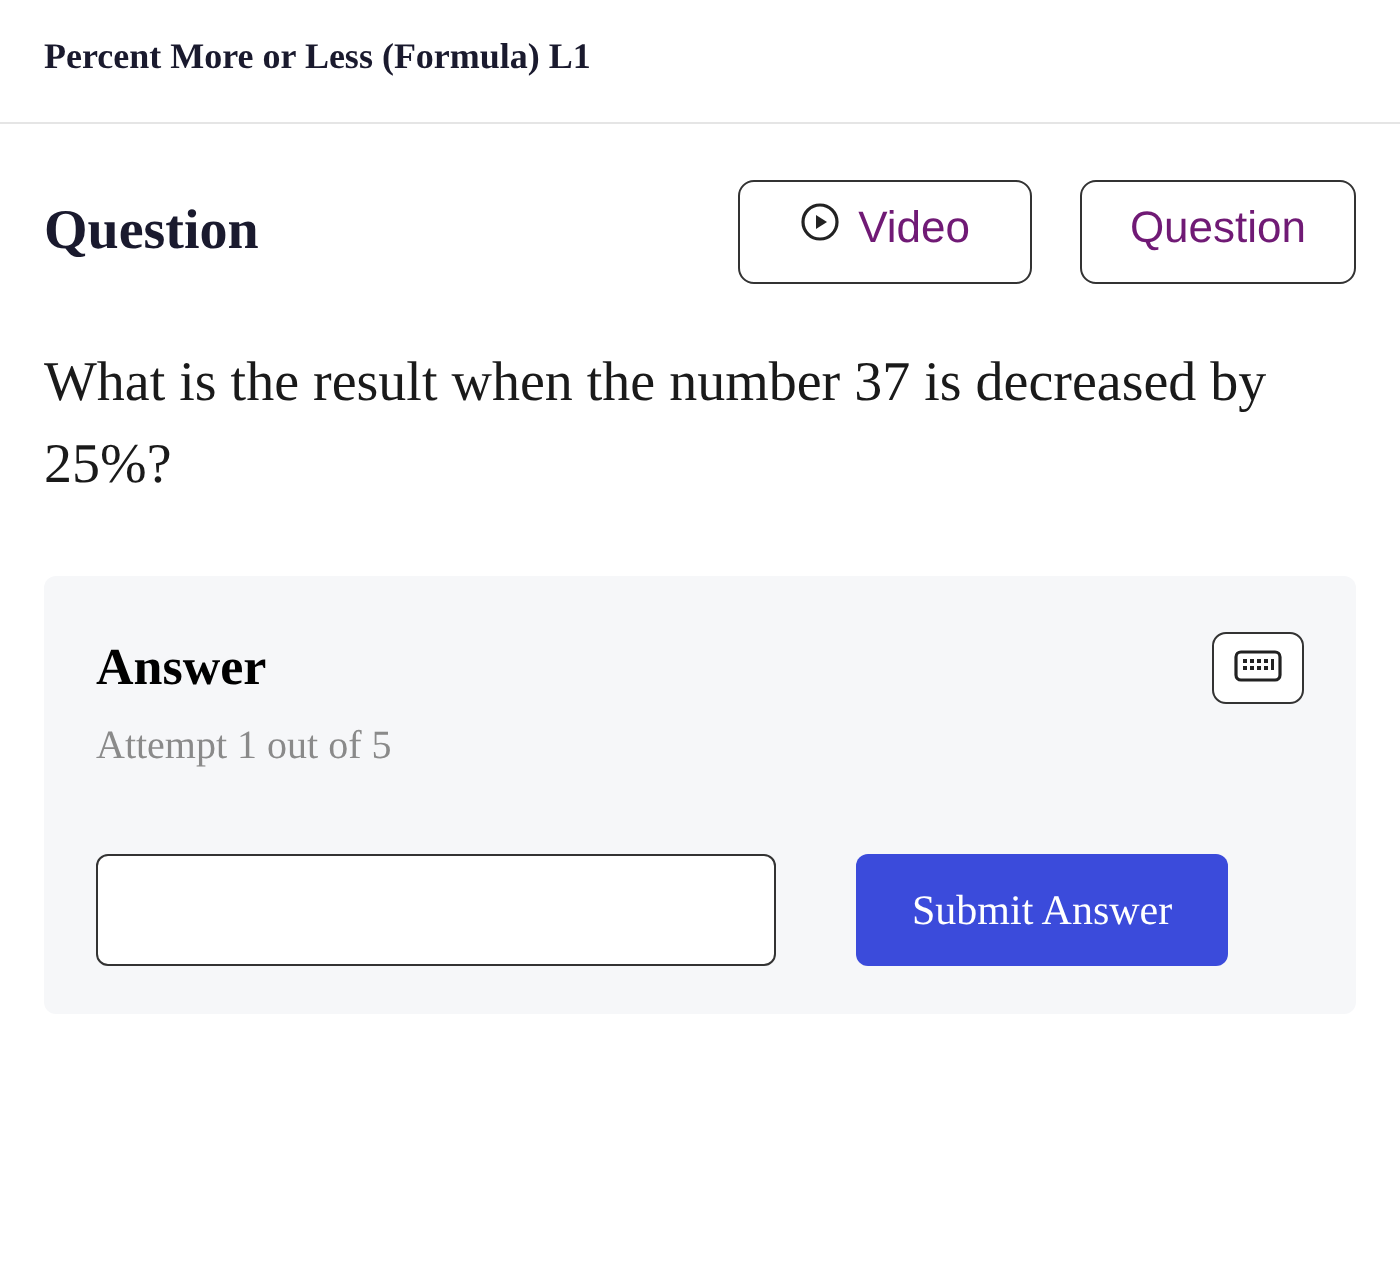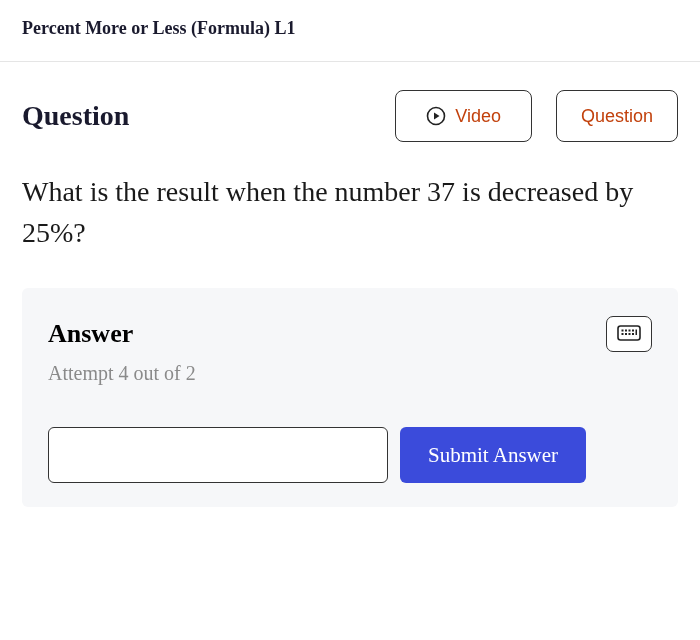--- a/index.html
+++ b/index.html
@@ -35,27 +35,27 @@
     .question-label {
       font-size: 28px;
       font-weight: bold;
       color: #1a1a2e;
       flex: 1;
     }
     .btn-outline {
       border: 1.5px solid #333;
       background: #fff;
       border-radius: 8px;
-      font-size: 18px;
+      font-size: 22px;
       font-family: -apple-system, BlinkMacSystemFont, 'Segoe UI', Arial, sans-serif;
-      color: #c2410c;
+      color: #701a75;
       padding: 10px 24px;
       cursor: pointer;
       display: inline-flex;
-      align-items: center;
+      align-items: flex-start;
       gap: 9px;
       height: 52px;
     }
     .btn-outline.video {
       padding-left: 30px;
       padding-right: 30px;
     }
     .play-icon {
       width: 20px;
       height: 20px;
@@ -97,21 +97,21 @@
     }
     .attempt-text {
       color: #8a8a8a;
       font-size: 20px;
       margin-top: 10px;
       font-family: Georgia, serif;
     }
     .input-row {
       display: flex;
       align-items: center;
-      gap: 12px;
+      gap: 40px;
       margin-top: 42px;
     }
     .answer-input {
       width: 340px;
       height: 56px;
       border: 1.5px solid #333;
       border-radius: 6px;
       font-size: 22px;
       padding: 0 14px;
       background: #fff;
@@ -168,19 +168,19 @@
             <rect x="15" y="4.5" width="2" height="2" fill="#222"></rect>
             <rect x="4.5" y="8" width="2" height="2" fill="#222"></rect>
             <rect x="8" y="8" width="2" height="2" fill="#222"></rect>
             <rect x="11.5" y="8" width="2" height="2" fill="#222"></rect>
             <rect x="15" y="8" width="2" height="2" fill="#222"></rect>
             <rect x="18.5" y="4.5" width="1.5" height="5.5" fill="#222"></rect>
           </svg>
         </span>
       </button>
     </div>
-    <div class="attempt-text">Attempt 4 out of 2</div>
+    <div class="attempt-text">Attempt 1 out of 5</div>
     <div class="input-row">
       <input type="text" class="answer-input" value="" style="">
       <button class="submit-btn">Submit Answer</button>
     </div>
   </div>
 </div>
 
 </body></html>

